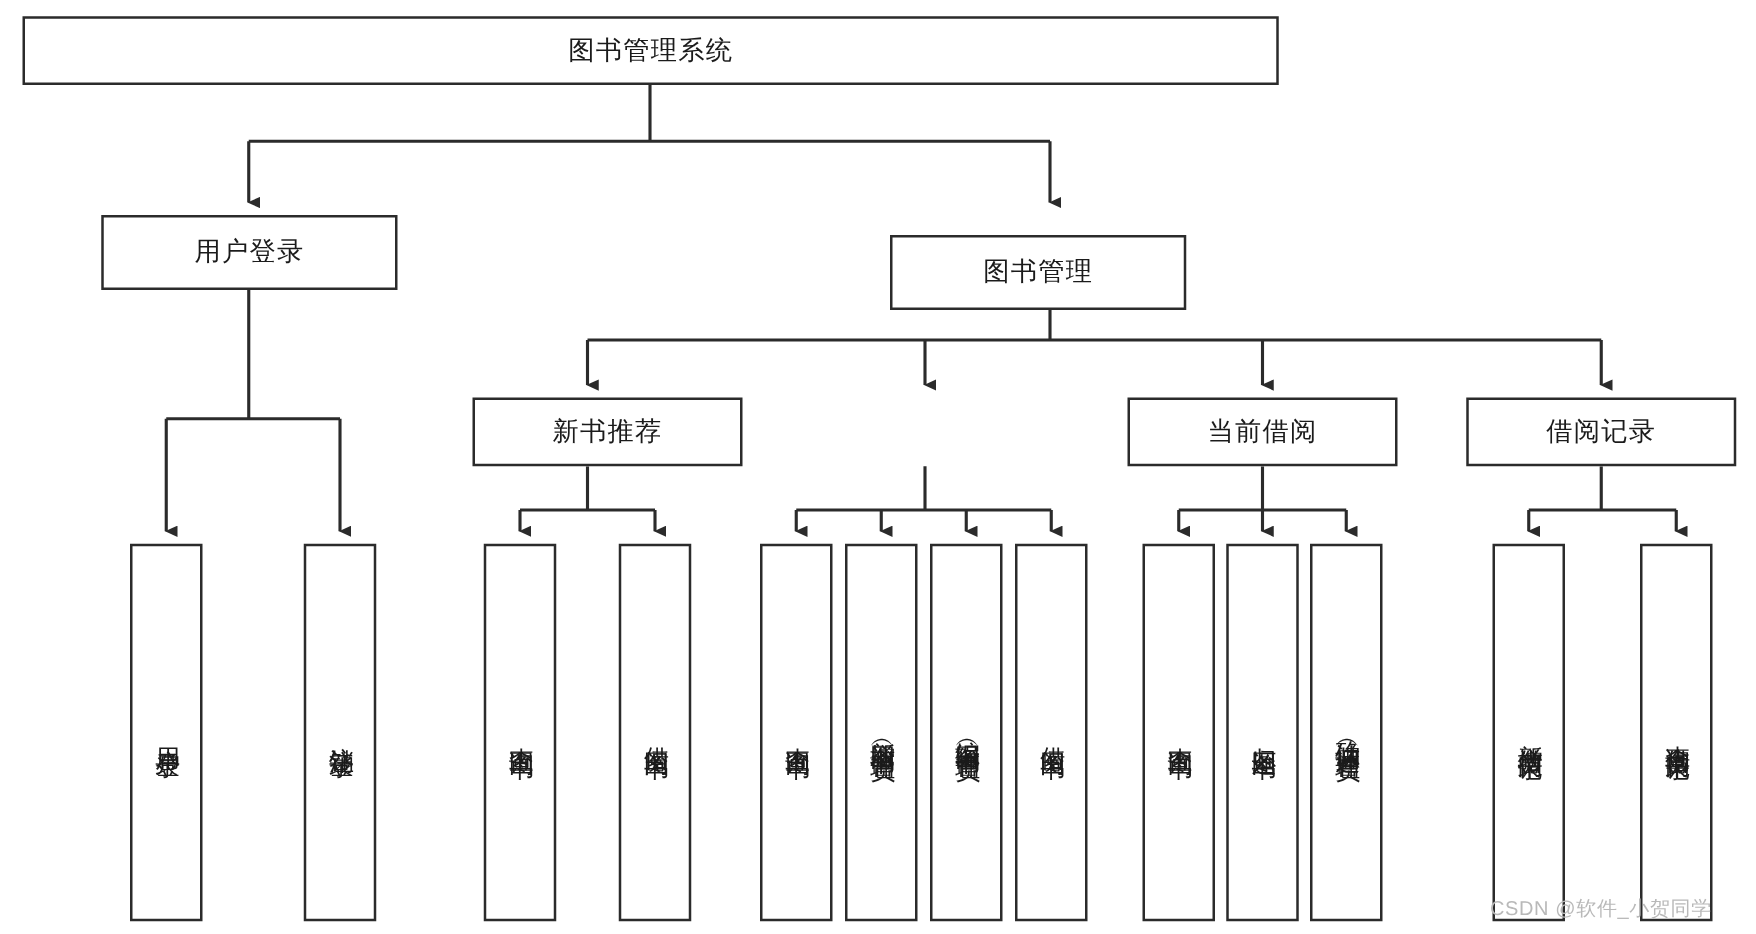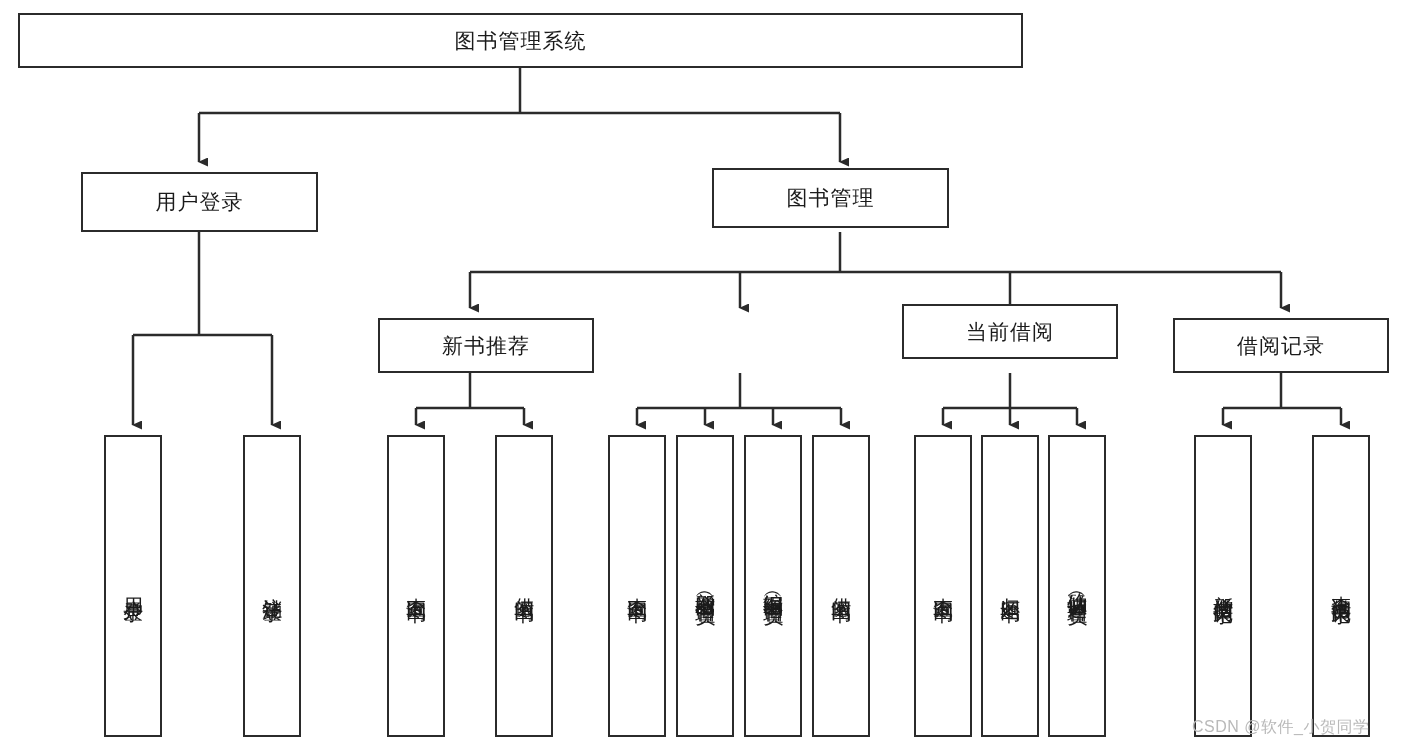--- a/index.html
+++ b/index.html
@@ -120,28 +120,28 @@
     </g>
   </svg>
 
   <div class="node horiz root" style="left:18px; top:13px; width:1005px; height:55px;">
     <span>图书管理系统</span>
   </div>
 
   <div class="node horiz" style="left:81px; top:172px; width:237px; height:60px;">
     <span>用户登录</span>
   </div>
-  <div class="node horiz" style="left:712px; top:168px; width:237px; height:60px;">
+  <div class="node horiz" style="left:712px; top:188px; width:237px; height:60px;">
     <span>图书管理</span>
   </div>
 
   <div class="node horiz" style="left:378px; top:318px; width:216px; height:55px;">
     <span>新书推荐</span>
   </div>
-  <div class="node horiz" style="left:902px; top:304px; width:216px; height:55px;">
+  <div class="node horiz" style="left:902px; top:318px; width:216px; height:55px;">
     <span>当前借阅</span>
   </div>
   <div class="node horiz" style="left:1173px; top:318px; width:216px; height:55px;">
     <span>借阅记录</span>
   </div>
 
   <div class="node vert" style="left:104px; top:435px; width:58px; height:302px;">
     <span class="vtext">用户登录</span>
   </div>
   <div class="node vert" style="left:243px; top:435px; width:58px; height:302px;">

